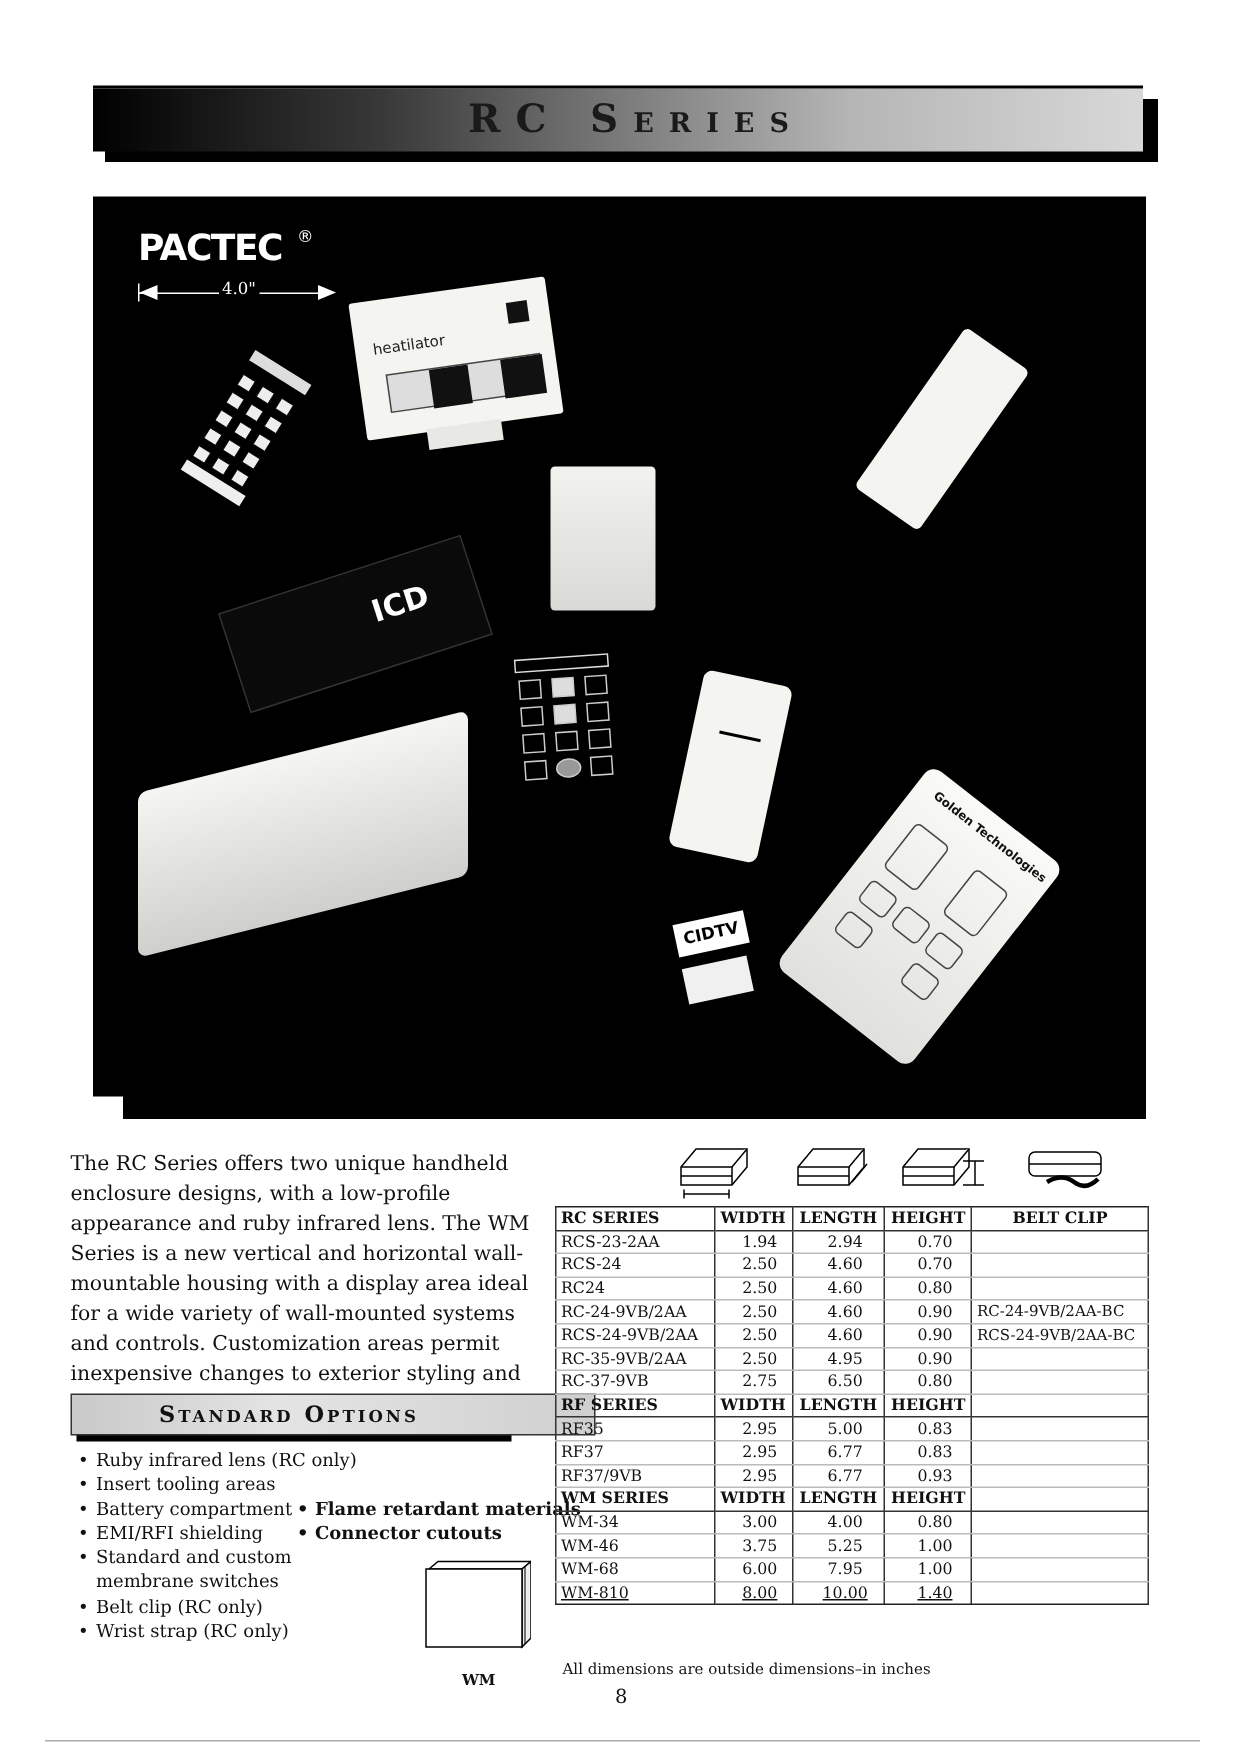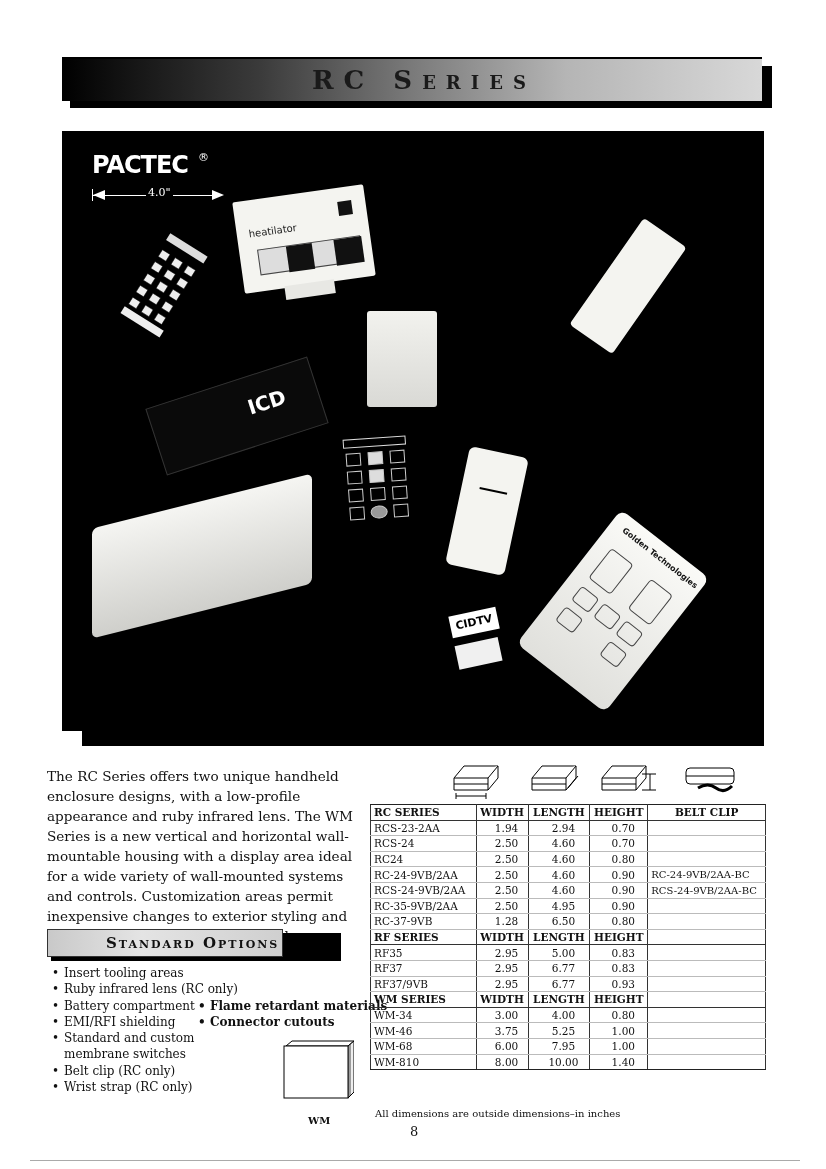--- a/index.html
+++ b/index.html
@@ -46,21 +46,21 @@
 
   .prod { position: absolute; }
   .white { background: #f4f4f0; }
 
   
   .intro {
     position: absolute; left: 47px; top: 766px; width: 310px;
     font-family: "DejaVu Serif", serif; font-size: 13.6px; line-height: 20px; color: #111;
   }
   .opt-banner {
-    position: absolute; left: 47px; top: 929px; width: 236px; height: 28px;
+    position: absolute; left: 47px; top: 929px; width: 350px; height: 28px;
     background: linear-gradient(90deg, #c9c9c9, #e4e4e4 40%, #cfcfcf);
     border: 1px solid #333;
   }
   .opt-banner-shadow { position: absolute; left: 51px; top: 933px; width: 290px; height: 28px; background: #000; }
   .opt-title {
     position: absolute; left: 58px; top: 4px;
     font-family: "DejaVu Serif", serif; font-weight: bold; font-size: 15px; letter-spacing: 2px;
     font-variant: small-caps; color: #111;
   }
   .options {
@@ -82,21 +82,21 @@
   .icons-row { position: absolute; left: 440px; top: 758px; width: 320px; height: 44px; }
   .table-wrap { position: absolute; left: 370px; top: 804px; width: 396px; }
   table { border-collapse: collapse; width: 396px; font-family: "DejaVu Serif", serif; font-size: 10.5px; }
   td, th { border-left: 1px solid #333; border-right: 1px solid #333; padding: 0 3px; height: 15.6px;
     border-bottom: 1px solid #bbb; white-space: nowrap; }
   th { font-weight: bold; text-align: center; border-top: 1.5px solid #222; border-bottom: 1px solid #333; font-size: 10.5px; }
   th.first { text-align: left; }
   td.num { text-align: center; padding-left: 12px; }
   td.clip { font-size: 10px; }
   .c1 { width: 106px; } .c2 { width: 52px; } .c3 { width: 62px; } .c4 { width: 58px; } .c5 { width: 118px; }
-  tr.last td { border-bottom: 1.5px solid #222; }
+  tr.last td { border-bottom: 1.5px solid #222; text-decoration: underline; }
   .footnote { position: absolute; left: 375px; top: 1108px; font-size: 10px; font-family: "DejaVu Serif", serif; }
   .page-num { position: absolute; left: 410px; top: 1124px; font-size: 13px; font-family: "DejaVu Serif", serif; }
   .bottom-rule { position: absolute; left: 30px; top: 1160px; width: 770px; border-top: 1px solid #aaa; }
 </style>
 </head>
 <body>
 
 <div class="banner-shadow"></div>
 <div class="banner">
   <span class="banner-title">RC Series</span>
@@ -203,22 +203,22 @@
 <div class="photo-tail"></div>
 
 <p class="intro" style="text-align:left;">The RC Series offers two unique handheld enclosure designs, with a low-profile appearance and ruby infrared lens. The WM Series is a new vertical and horizontal wall-mountable housing with a display area ideal for a wide variety of wall-mounted systems and controls. Customization areas permit inexpensive changes to exterior styling and modifications for LCDs and keypads.</p>
 
 <div class="opt-banner-shadow"></div>
 <div class="opt-banner">
   <span class="opt-title">Standard Options</span>
 </div>
 
 <ul class="options">
+  <li><span>Ruby infrared lens (RC only)</span></li>
   <li><span>Insert tooling areas</span></li>
-  <li><span>Ruby infrared lens (RC only)</span></li>
   <li><span>Battery compartment</span><span class="second">Flame retardant materials</span></li>
   <li><span>EMI/RFI shielding</span><span class="second">Connector cutouts</span></li>
   <li><span>Standard and custom</span></li>
   <li class="cont"><span>membrane switches</span></li>
   <li><span>Belt clip (RC only)</span></li>
   <li><span>Wrist strap (RC only)</span></li>
 </ul>
 
 <div class="wm-box">
   <svg width="72" height="60" viewBox="0 0 72 60">
@@ -319,21 +319,21 @@
         </tr>
     <tr>
           <td>RC-35-9VB/2AA</td>
           <td class="num">2.50</td>
           <td class="num">4.95</td>
           <td class="num">0.90</td>
           <td class="clip"></td>
         </tr>
     <tr>
           <td>RC-37-9VB</td>
-          <td class="num">1.28</td>
+          <td class="num">2.75</td>
           <td class="num">6.50</td>
           <td class="num">0.80</td>
           <td class="clip"></td>
         </tr>
 
     <tr>
       <th class="first">RF SERIES</th>
       <th>WIDTH</th>
       <th>LENGTH</th>
       <th>HEIGHT</th>

